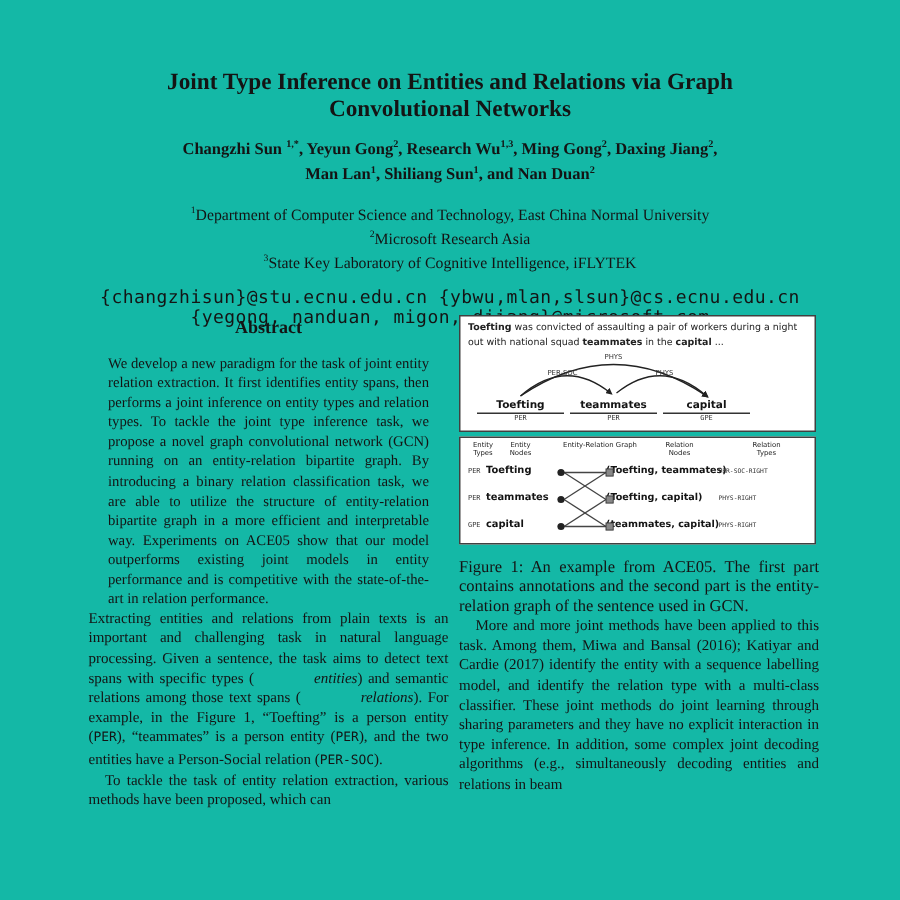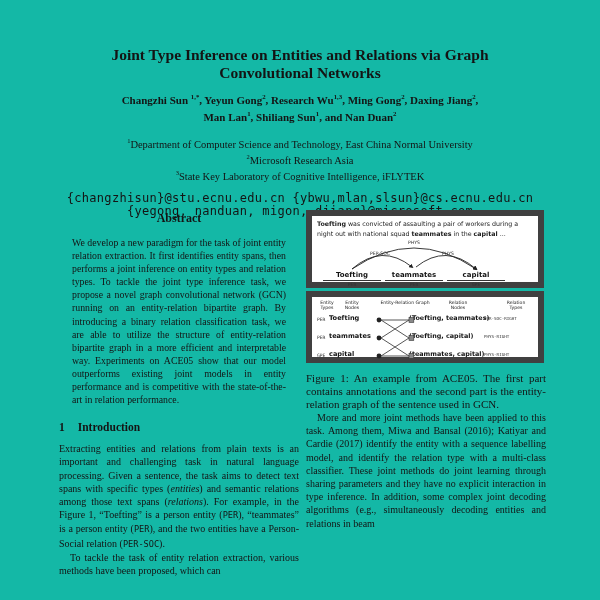--- a/index.html
+++ b/index.html
@@ -7,35 +7,35 @@
         font-family:"Liberation Serif","DejaVu Serif",serif;color:#141414;}
   
   .head{position:absolute;top:46px;left:0;right:0;text-align:center;}
   .title{font-size:15.5px;line-height:17.5px;font-weight:bold;margin:0 auto;width:470px;}
   .authors{margin-top:9px;font-weight:bold;font-size:11px;line-height:13.5px;}
   .affils{margin-top:11px;font-size:10.5px;line-height:12.5px;}
   .emails{margin-top:9px;font-family:"DejaVu Sans Mono","Liberation Mono",monospace;
           font-size:12px;line-height:13px;letter-spacing:0.3px;}
   .sup{font-size:62%;vertical-align:super;}
   .b{font-weight:bold;}
-  .i{font-style:italic;}
+  .i{font-style:italic;padding-left:40px;}
   .m{font-family:"DejaVu Sans Mono","Liberation Mono",monospace;font-size:86%;}
   
   .col{position:absolute;top:206px;width:240px;}
   .col-left{left:59px;}
   .col-right{left:306px;}
   .abstract-h{font-size:12px;font-weight:bold;text-align:center;margin:5px 0 10px 0;}
   .abstract-p{margin:0 13px;font-size:9.8px;line-height:13.1px;text-align:justify;}
   .sec-h{font-size:11.5px;font-weight:bold;margin:15px 0 9px 0;}
   .sec-h .secnum{margin-right:13px;}
   .bodyp{margin:0;font-size:10px;line-height:13.2px;text-align:justify;}
   .indent{text-indent:11px;}
   
   figure{margin:4px 0 0 0;padding:0;}
-  .fbox{border:6px solid #404040;background:#fff;position:relative;box-sizing:border-box;width:238px;}
+  .fbox{border:1px solid #404040;background:#fff;position:relative;box-sizing:border-box;width:238px;}
   .fbox1{height:78px;}
   .sent{margin:3px 5px 0 5px;font-family:"DejaVu Sans","Liberation Sans",sans-serif;
         font-size:6.3px;line-height:10px;color:#222;}
   .arcsvg{position:absolute;left:4px;top:21px;}
   .arcsvg path{fill:none;stroke:#222;stroke-width:0.9;}
   .arcsvg text{font-family:"DejaVu Sans","Liberation Sans",sans-serif;font-size:4.6px;fill:#333;}
   .wordrow{position:absolute;top:55px;left:0;width:100%;height:22px;}
   .wb{position:absolute;width:58px;text-align:center;font-family:"DejaVu Sans","Liberation Sans",sans-serif;}
   .wb .w{display:block;font-weight:bold;font-size:7px;line-height:8px;border-bottom:1px solid #333;padding-bottom:1px;}
   .wb .t{display:block;font-family:"DejaVu Sans Mono","Liberation Mono",monospace;font-size:4.6px;line-height:6px;color:#333;margin-top:1px;}
@@ -71,23 +71,20 @@
     </div>
     <div class="emails">
       <div>{changzhisun}@stu.ecnu.edu.cn {ybwu,mlan,slsun}@cs.ecnu.edu.cn</div>
       <div>{yegong, nanduan, migon, djiang}@microsoft.com</div>
     </div>
   </div>
 
   <div class="col col-left">
     <h2 class="abstract-h">Abstract</h2>
     <p class="abstract-p">We develop a new paradigm for the task of joint entity relation extraction. It first identifies entity spans, then performs a joint inference on entity types and relation types. To tackle the joint type inference task, we propose a novel graph convolutional network (GCN) running on an entity-relation bipartite graph. By introducing a binary relation classification task, we are able to utilize the structure of entity-relation bipartite graph in a more efficient and interpretable way. Experiments on ACE05 show that our model outperforms existing joint models in entity performance and is competitive with the state-of-the-art in relation performance.</p>
-    <h3 class="sec-h">
-      <span class="secnum">1</span><span>Introduction</span>
-    </h3>
     <p class="bodyp"><span>Extracting entities and relations from plain texts is an important and challenging task in natural language processing. Given a sentence, the task aims to detect text spans with specific types (</span><span class="i">entities</span><span>) and semantic relations among those text spans (</span><span class="i">relations</span><span>). For example, in the Figure 1, “Toefting” is a person entity (</span><span class="m">PER</span><span>), “teammates” is a person entity (</span><span class="m">PER</span><span>), and the two entities have a Person-Social relation (</span><span class="m">PER-SOC</span><span>).</span></p>
     <p class="bodyp indent">To tackle the task of entity relation extraction, various methods have been proposed, which can</p>
   </div>
 
   <div class="col col-right">
     <figure>
 
       <div class="fbox fbox1">
         <p class="sent"><span class="b">Toefting</span><span> was convicted of assaulting a pair of workers during a night out with national squad </span><span class="b">teammates</span><span> in the </span><span class="b">capital</span><span> ...</span></p>
         <svg class="arcsvg" width="230" height="34" viewBox="0 0 230 34">

